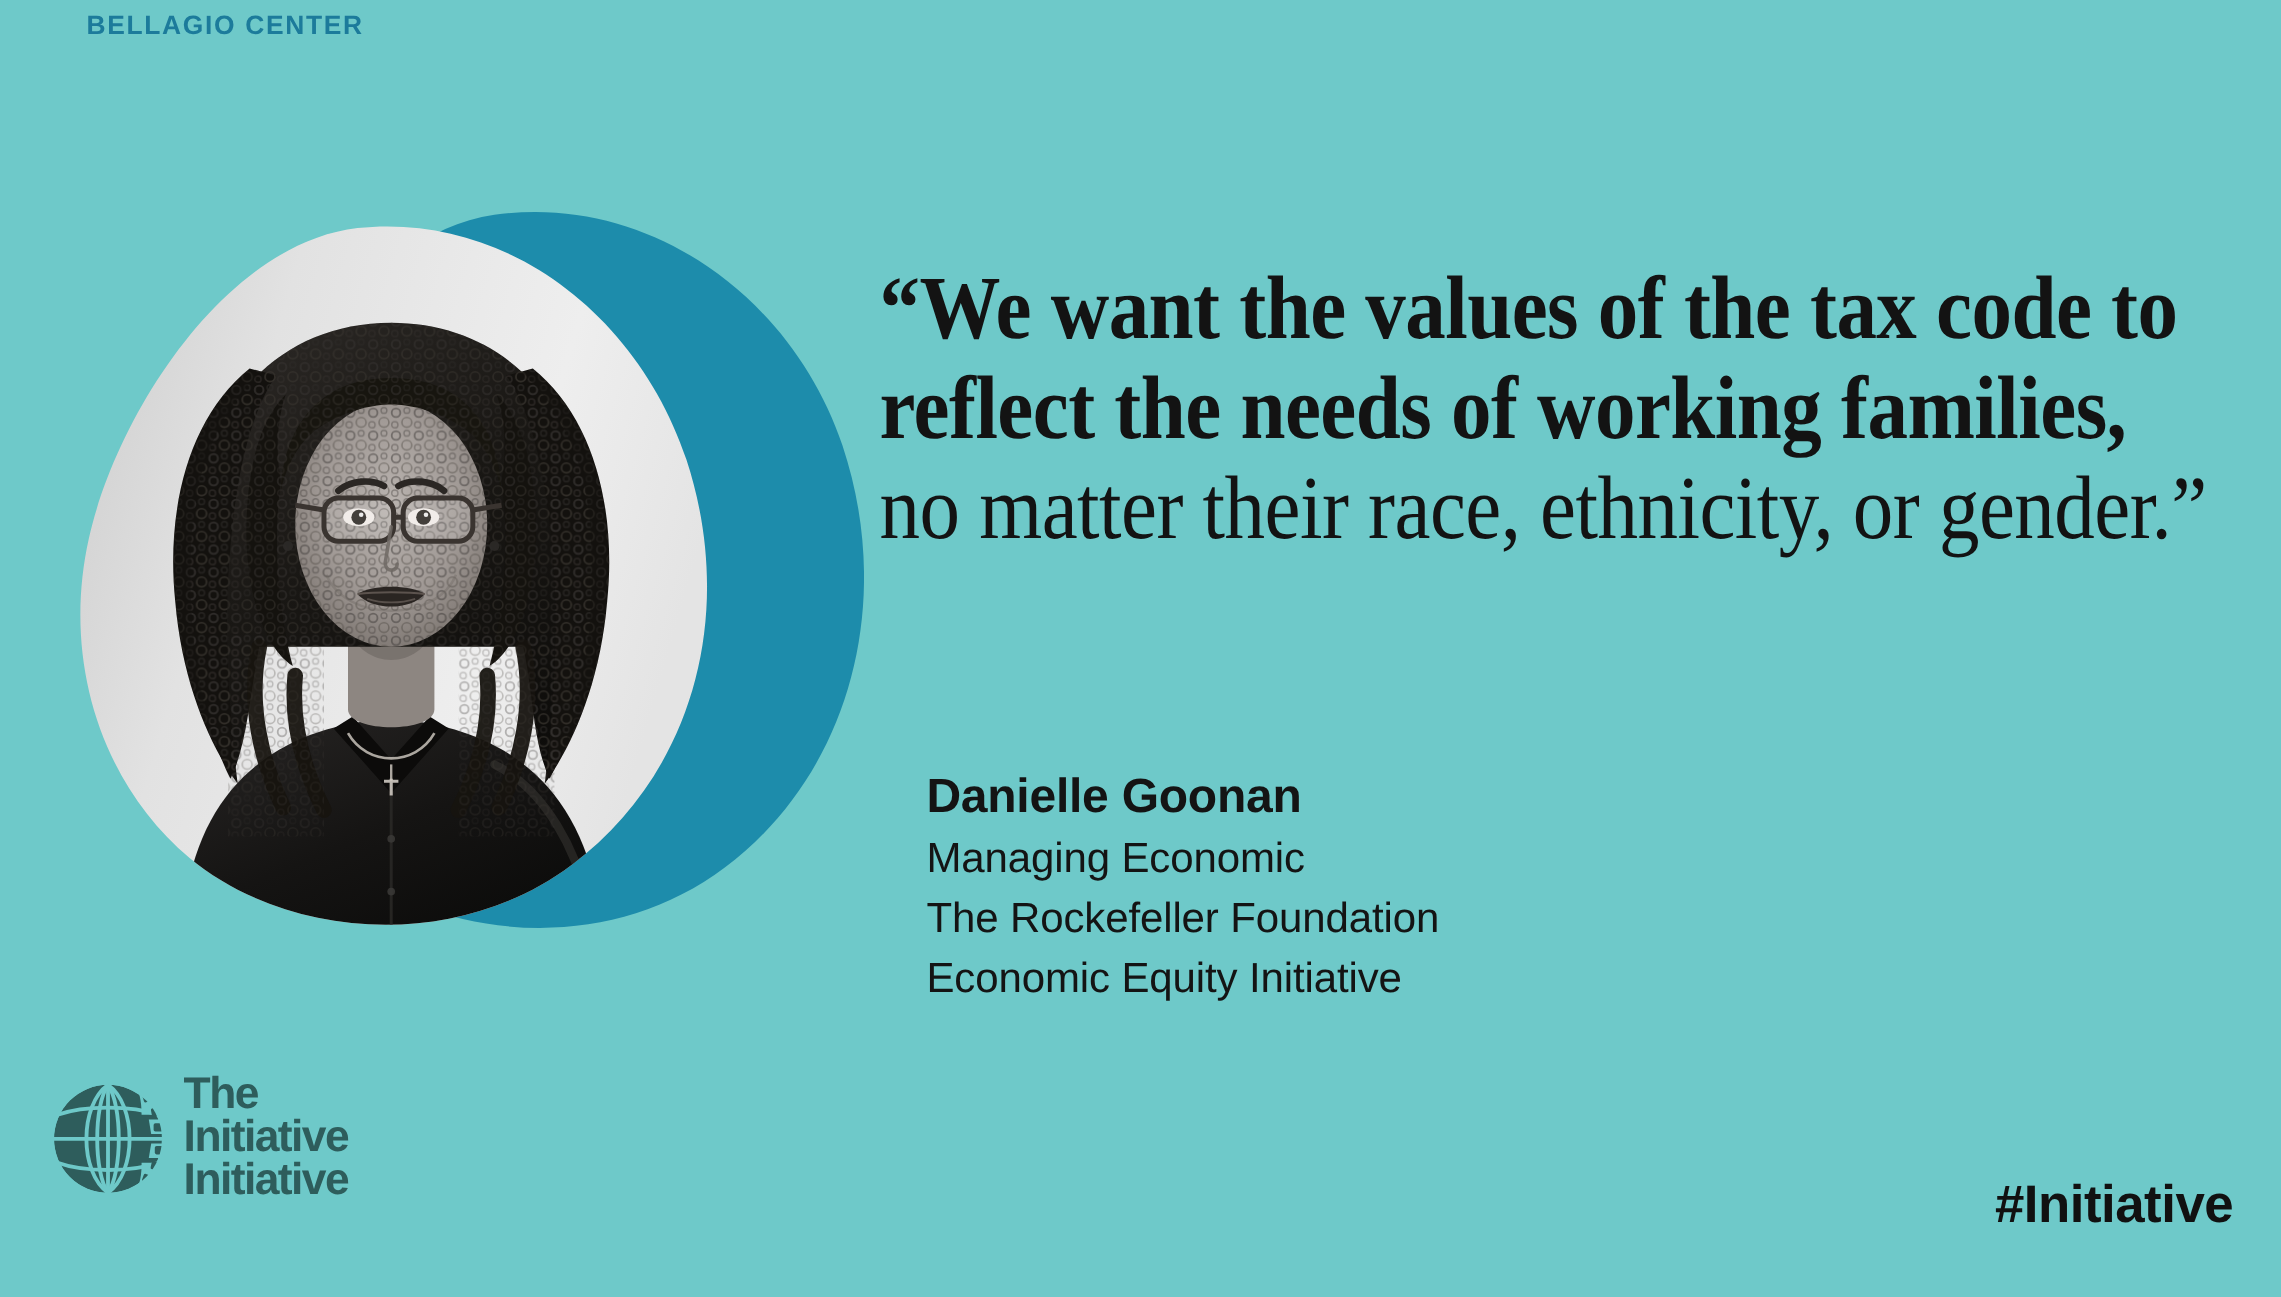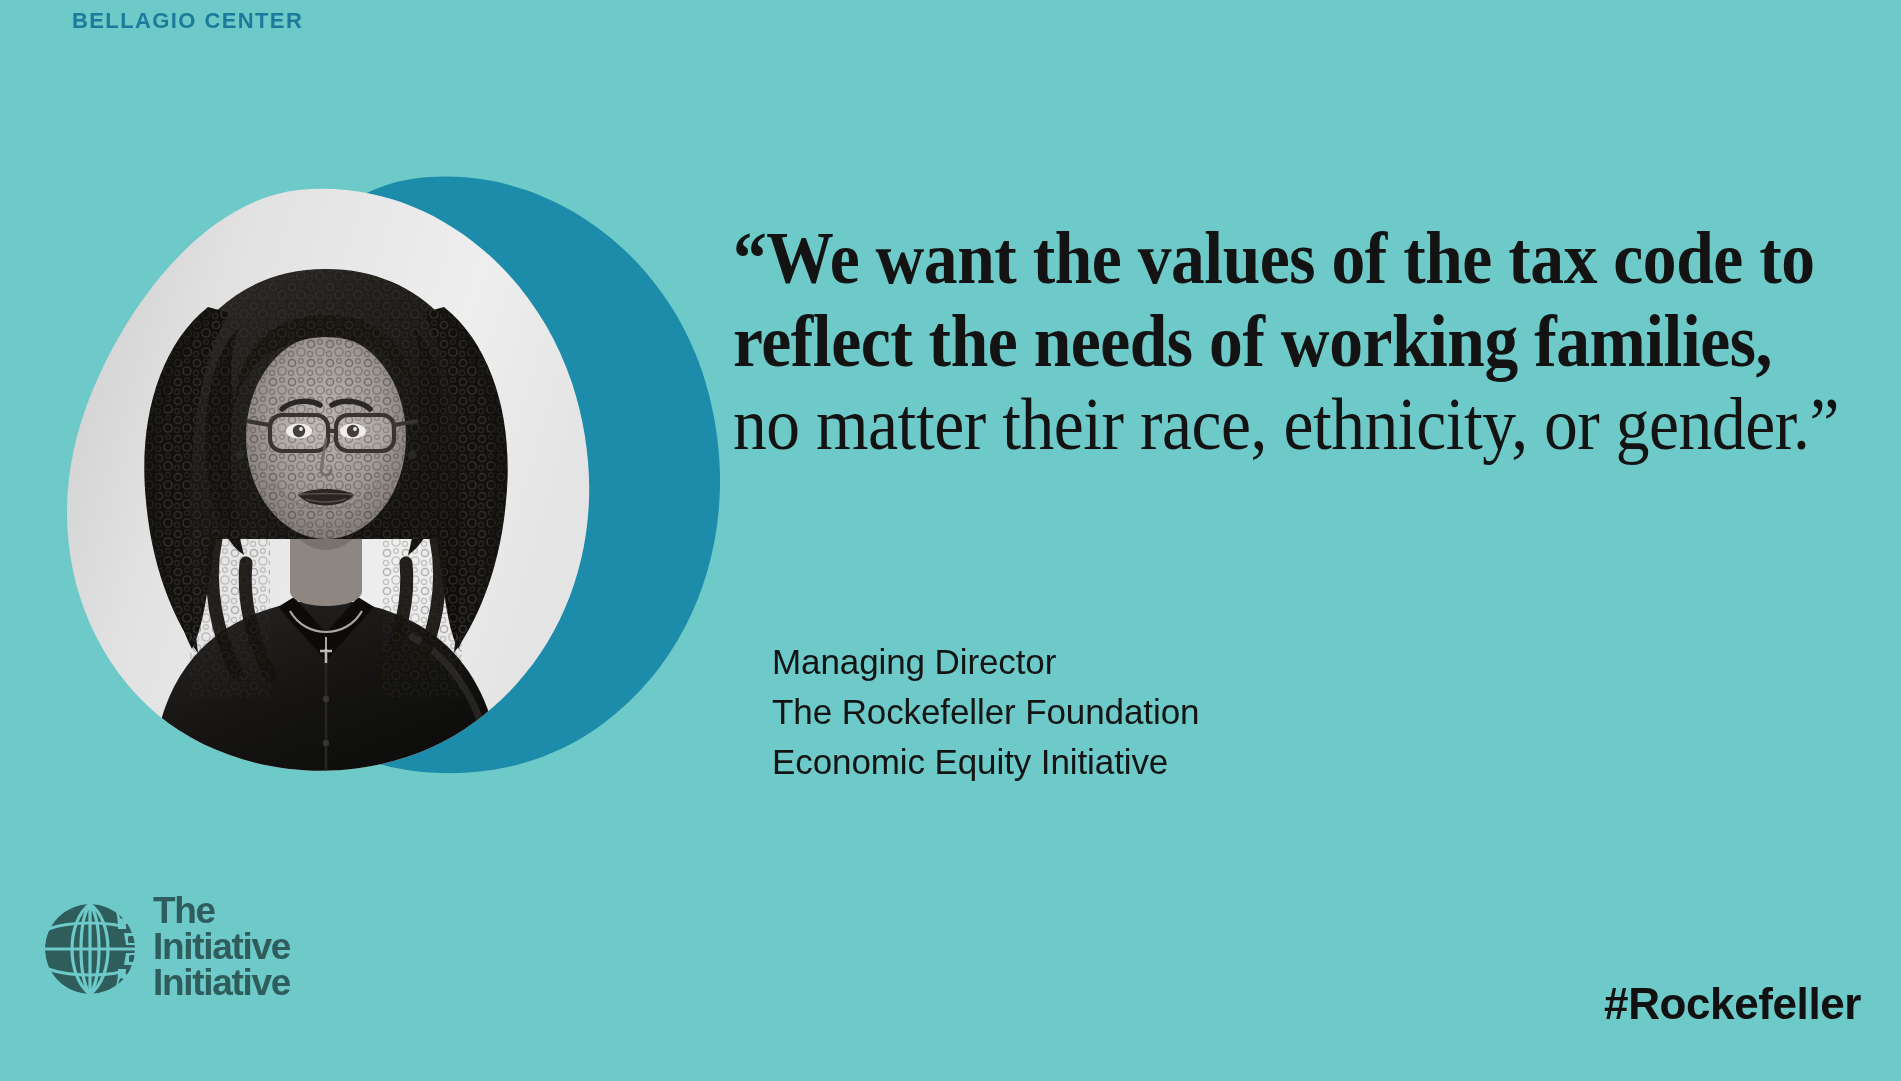--- a/index.html
+++ b/index.html
@@ -304,21 +304,22 @@
         </g>
       </svg>
     </div>
   </div>
 
   <div id="quote-block">
     <p id="quote-text"><span class="q-strong"><span class="q-mark">“</span><span>We want the values of the tax code to reflect the needs of working families,</span></span><span class="q-light"><span> no matter their race, ethnicity, or gender.</span><span>”</span></span></p>
   </div>
 
   <div id="attribution">
-    <div class="attr-line">Managing Director</div>
+    <div id="attr-name">Danielle Goonan</div>
+    <div class="attr-line">Managing Economic</div>
     <div class="attr-line">The Rockefeller Foundation</div>
     <div class="attr-line">Economic Equity Initiative</div>
   </div>
 
   <div id="logo">
     <div id="logo-globe">
       <svg viewBox="0 0 100 100" aria-hidden="true">
         <defs>
           <clipPath id="globeClip">
             <circle cx="50" cy="50" r="45"></circle>
@@ -362,15 +363,15 @@
       </svg>
     </div>
     <div id="logo-words">
       <div class="logo-line">The</div>
       <div class="logo-line">Initiative</div>
       <div class="logo-line">Initiative</div>
     </div>
   </div>
   <div id="logo-sub">BELLAGIO CENTER</div>
 
-  <div id="hashtag">#Rockefeller</div>
+  <div id="hashtag">#Initiative</div>
 
 </div>
 
 </body></html>

